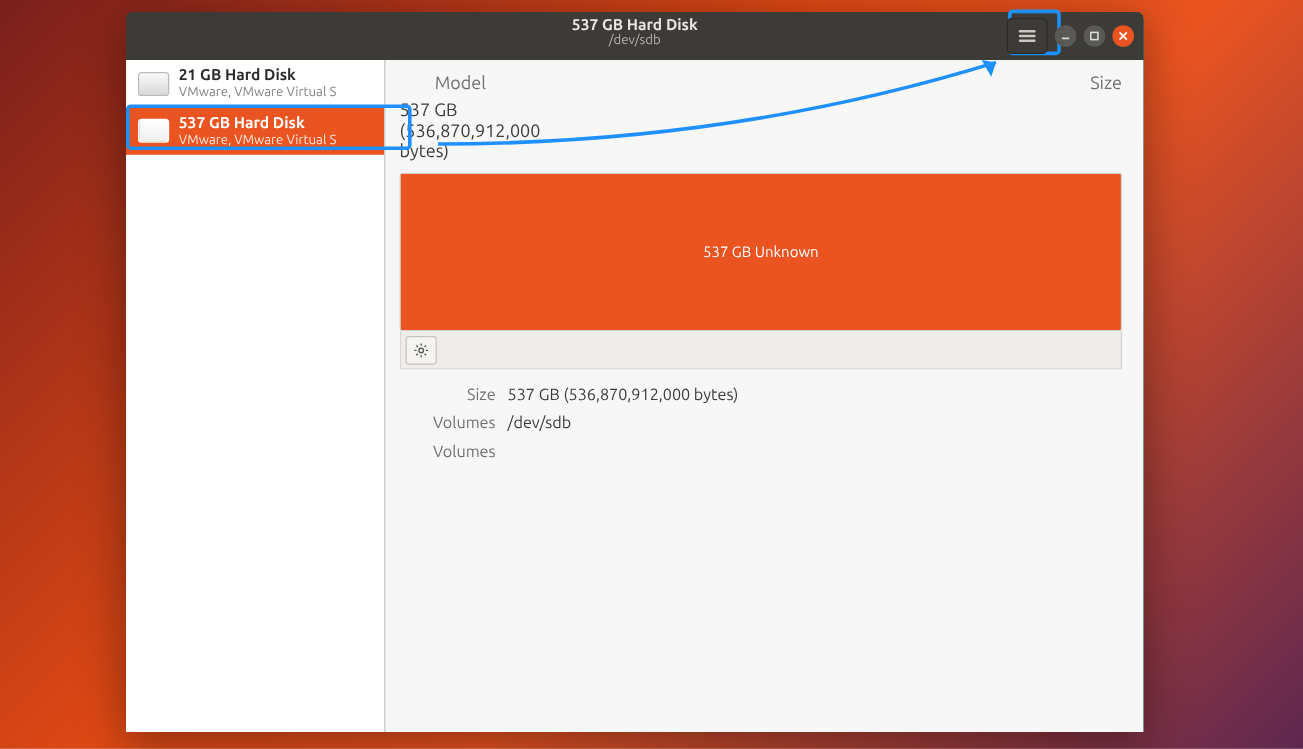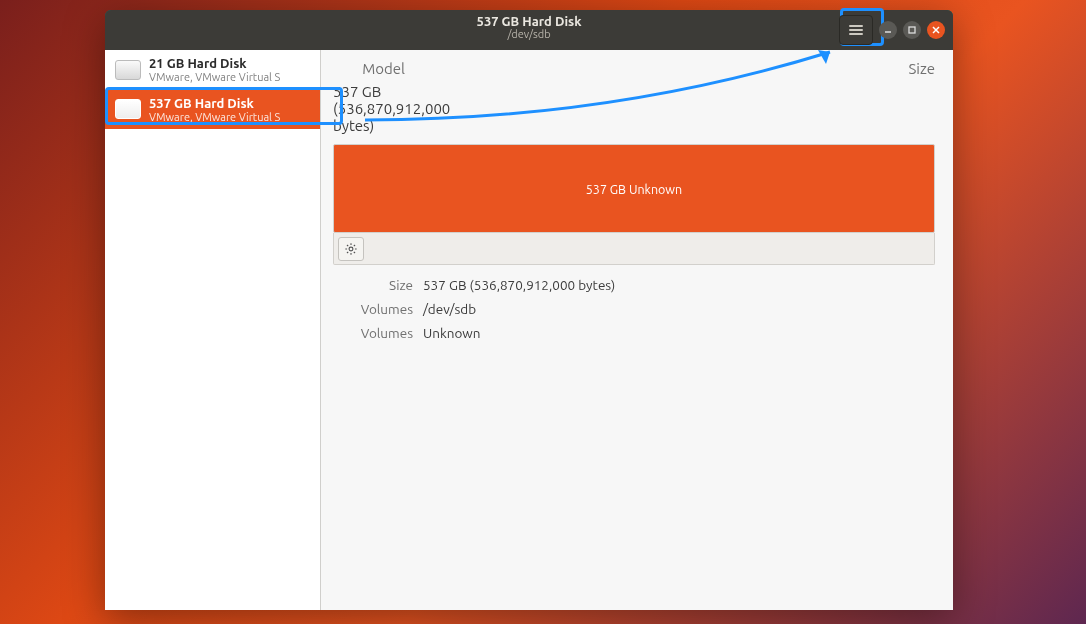--- a/index.html
+++ b/index.html
@@ -46,21 +46,21 @@
   .disk-item.selected .disk-icon{ border-color:#fff; background:linear-gradient(#fff,#eee);}
   .disk-txt { line-height:1.15;}
   .disk-name { font-size:13px; font-weight:600;}
   .disk-sub  { font-size:11px; opacity:.85;}
   .disk-item:not(.selected) .disk-name{color:#2b2b2b;}
   .disk-item:not(.selected) .disk-sub{color:#6a6a6a;}
   .main { flex:1; padding:10px 18px 0 12px; overflow:auto; background:#f7f7f7; color:#3b3b3b;}
   .kv { display:grid; grid-template-columns:72px 1fr; column-gap:10px; row-gap:6px; font-size:15px; margin-bottom:10px;}
   .kv .k { text-align:right; color:#707070;}
   .section-title { font-size:14px; font-weight:700; color:#2b2b2b; margin:6px 0 8px 2px;}
-  .vol-box { border:1px solid #d2d0cc; background:#e95420; height:89px; border-radius:2px;
+  .vol-box { border:1px solid #d2d0cc; background:#e95420; height:132px; border-radius:2px;
              display:flex; align-items:center; justify-content:center; color:#fff; font-size:12.5px;}
   .toolbar-row { border:1px solid #d2d0cc; border-top:none; background:#efedea; height:32px;
                  display:flex; align-items:center; padding:0 4px; border-radius:0 0 2px 2px;}
   .gear-btn { width:26px; height:24px; border:1px solid #c5c3bf; background:#f5f4f1;
               border-radius:3px; display:flex; align-items:center; justify-content:center; cursor:pointer;}
   .gear-btn svg{width:14px;height:14px;}
   .details { margin-top:12px; display:grid; grid-template-columns:80px 1fr; column-gap:10px; row-gap:8px; font-size:13.5px;}
   .details .k{ text-align:right; color:#707070;}
   
   .hi-box { position:absolute; border:3px solid #1e90ff; border-radius:4px; pointer-events:none;}
@@ -145,21 +145,20 @@
           </svg>
         </div>
       </div>
 
       <div class="details">
         <div class="k">Size</div>
         <div>537 GB (536,870,912,000 bytes)</div>
         <div class="k">Volumes</div>
         <div>/dev/sdb</div>
         <div class="k">Volumes</div>
-        <div>Unknown</div>
       </div>
     </div>
   </div>
 </div>
 
 <div class="hi-box" style="left:105px; top:87px; width:238px; height:38px;"></div>
 <div class="hi-menu" style="left:840px; top:8px;  width:44px;  height:38px;"></div>
 <svg class="arrow" style="left:360px; top:30px; width:510px; height:100px;" viewBox="0 0 510 100">
   <path d="M5 90 Q 250 90 470 22" fill="none" stroke="#1e90ff" stroke-width="3"></path>
   <path d="M470 22 L458 20 L466 34 Z" fill="#1e90ff"></path>

